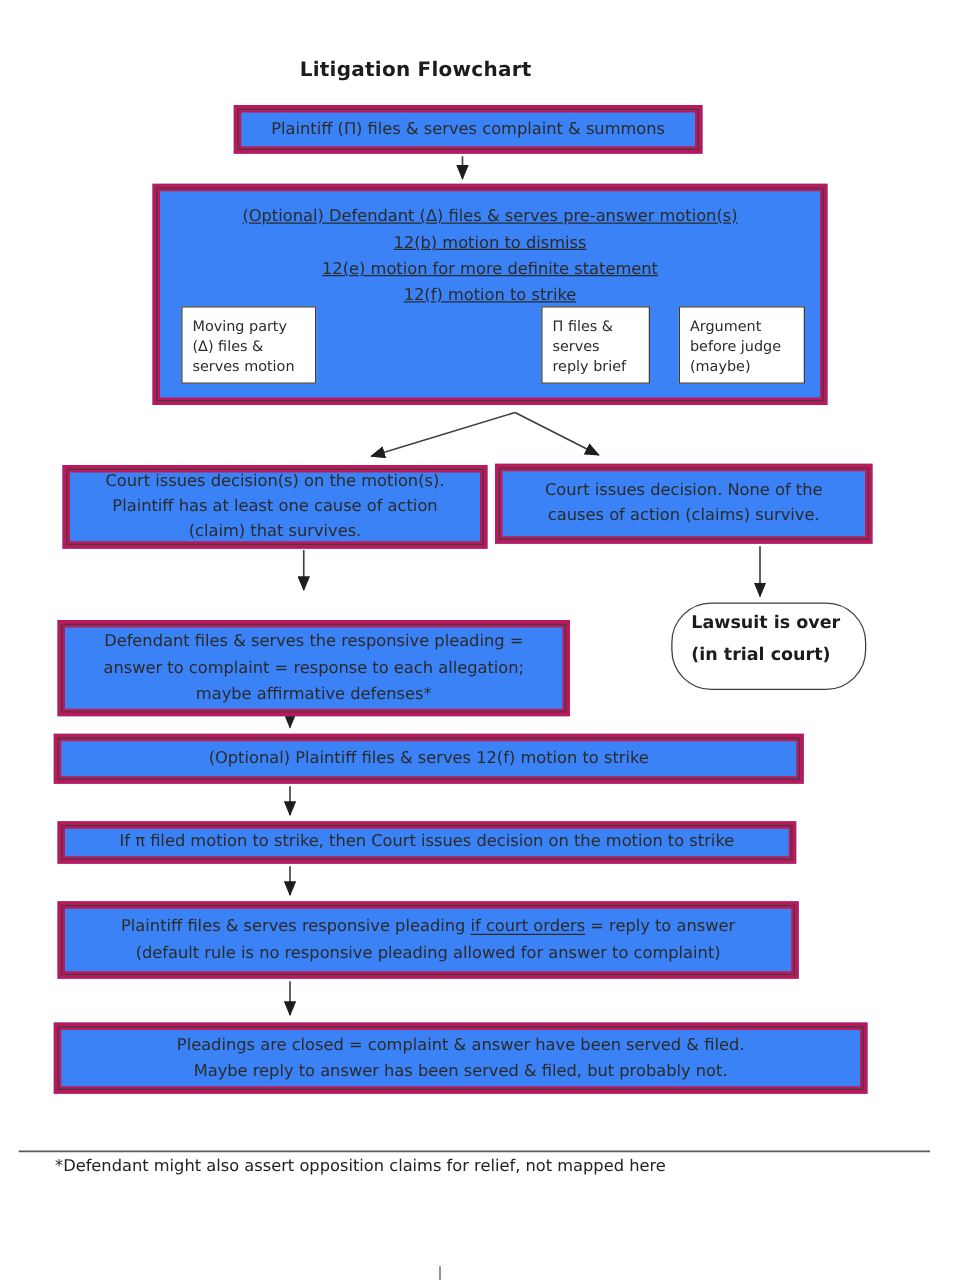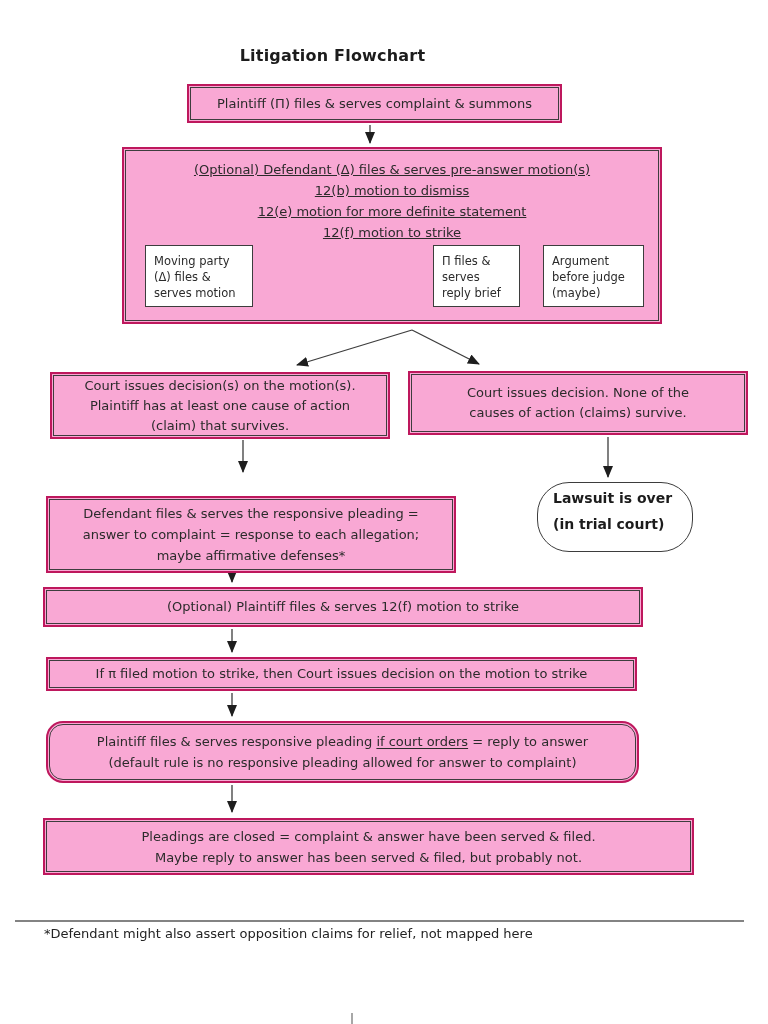--- a/index.html
+++ b/index.html
@@ -6,21 +6,21 @@
   .page{
     position:relative;width:768px;height:1024px;background:#ffffff;
     font-family:"DejaVu Sans",sans-serif;color:#2b2b2b;overflow:hidden;
   }
   .arrows{position:absolute;left:0;top:0;width:768px;height:1024px;pointer-events:none;}
   .title{
     position:absolute;left:0;top:46px;width:665px;margin:0;
     text-align:center;font-size:16px;font-weight:bold;color:#1c1c1c;letter-spacing:.2px;
   }
   .dbox{
-    position:absolute;background:#f9a8d4;border:2px solid #be185d;
+    position:absolute;background:#3b82f6;border:6px solid #be185d;
     outline:1px solid #3d3d3d;outline-offset:-4px;box-sizing:border-box;
     display:flex;flex-direction:column;justify-content:center;
     text-align:center;font-size:13px;line-height:20px;padding:4px 6px;
   }
   .sbox{
     position:absolute;background:#fff;border:1px solid #3d3d3d;box-sizing:border-box;
     font-size:11.5px;line-height:16px;padding:7px 6px 20px 8px;text-align:left;
   }
   .lawsuit{
     font-size:14px;font-weight:bold;line-height:26px;
@@ -88,21 +88,21 @@
     <div>before judge</div>
     <div>(maybe)</div>
   </div>
 
   <div class="dbox" style="left:50px;top:372px;width:340px;height:67px;">
     <div>Court issues decision(s) on the motion(s).</div>
     <div>Plaintiff has at least one cause of action</div>
     <div>(claim) that survives.</div>
   </div>
 
-  <div class="dbox" style="left:408px;top:371px;width:340px;height:64px;">
+  <div class="dbox" style="left:396px;top:371px;width:302px;height:64px;">
     <div>Court issues decision. None of the</div>
     <div>causes of action (claims) survive.</div>
   </div>
 
   <div class="dbox answerlines" style="left:46px;top:477px;width:410px;height:77px;">
     <div>Defendant files &amp; serves the responsive pleading =</div>
     <div>answer to complaint = response to each allegation;</div>
     <div>maybe affirmative defenses*</div>
   </div>
 
@@ -112,21 +112,21 @@
   </div>
 
   <div class="dbox" style="left:43px;top:587px;width:600px;height:40px;">
     <div>(Optional) Plaintiff files &amp; serves 12(f) motion to strike</div>
   </div>
 
   <div class="dbox" style="left:46px;top:657px;width:591px;height:34px;">
     <div>If π filed motion to strike, then Court issues decision on the motion to strike</div>
   </div>
 
-  <div class="dbox" style="left:46px;top:721px;width:593px;height:62px;line-height:21px;border-radius:17px;">
+  <div class="dbox" style="left:46px;top:721px;width:593px;height:62px;line-height:21px;">
     <div><span>Plaintiff files &amp; serves responsive pleading </span><span class="u">if court orders</span><span> = reply to answer</span></div>
     <div>(default rule is no responsive pleading allowed for answer to complaint)</div>
   </div>
 
   <div class="dbox" style="left:43px;top:818px;width:651px;height:57px;line-height:21px;">
     <div>Pleadings are closed = complaint &amp; answer have been served &amp; filed.</div>
     <div>Maybe reply to answer has been served &amp; filed, but probably not.</div>
   </div>
 
   <div class="footnote">*Defendant might also assert opposition claims for relief, not mapped here</div>

